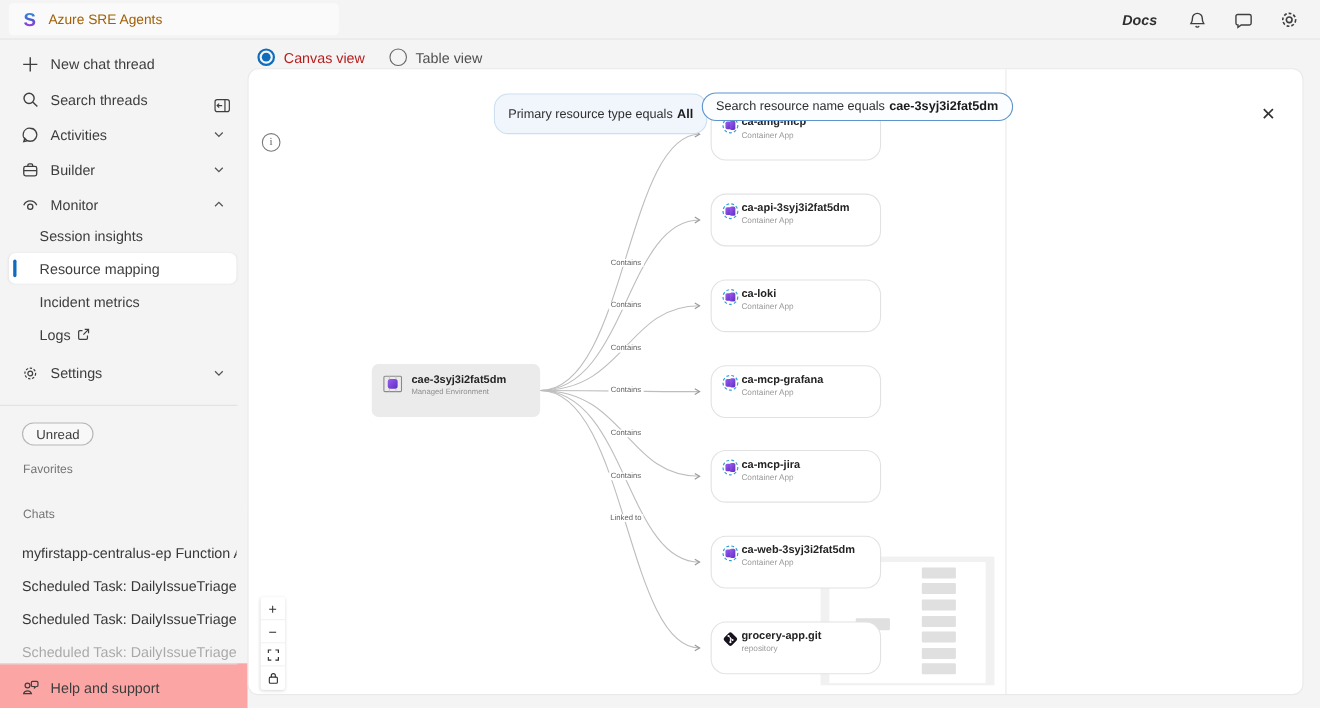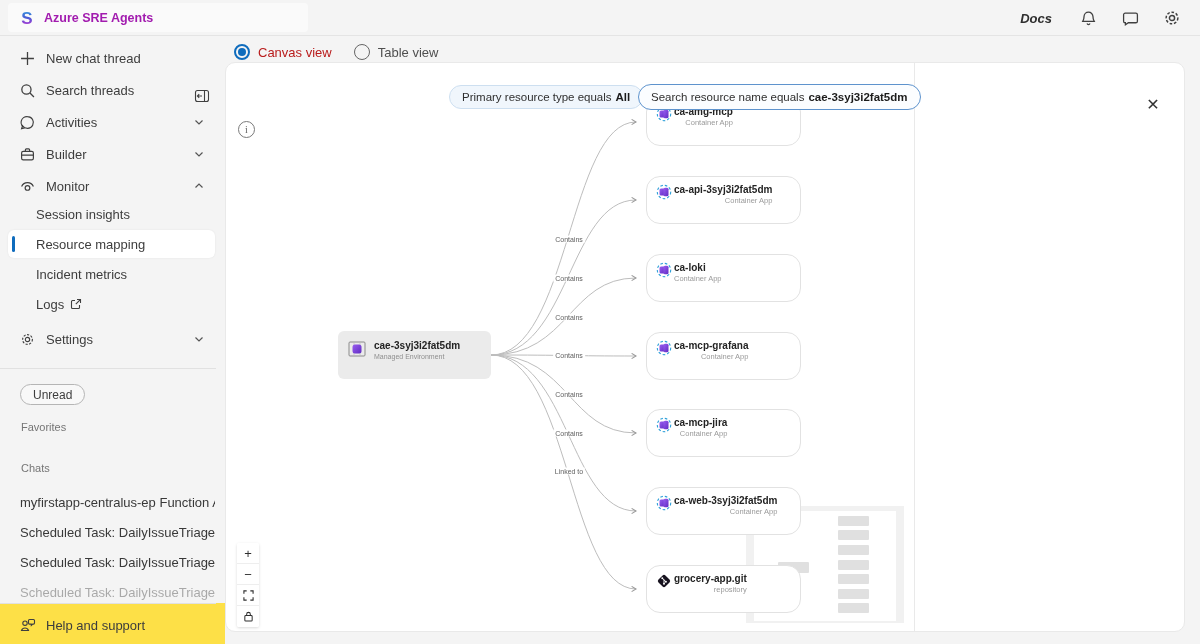--- a/index.html
+++ b/index.html
@@ -3,40 +3,40 @@
 <meta charset="utf-8">
 <style>
   * { margin:0; padding:0; box-sizing:border-box; }
   html,body { width:1200px; height:644px; overflow:hidden; }
   body { background:#f4f4f4; font-family:"Liberation Sans","DejaVu Sans",sans-serif; color:#424242; position:relative; }
   #app { position:absolute; inset:0; }
 
   
   .topbar { position:absolute; left:0; top:0; width:1200px; height:36px; border-bottom:1px solid #e4e4e4; }
   .brand { position:absolute; left:8px; top:3px; width:300px; height:29px; background:#fafafa; border-radius:4px; display:flex; align-items:center; padding-left:10px; gap:8px; cursor:pointer; }
-  .brand-title { font-size:12.5px; font-weight:bold; color:#a21caf; }
+  .brand-title { font-size:12.5px; font-weight:normal; color:#a16207; }
   .topbar-right { position:absolute; right:14px; top:0; height:36px; display:flex; align-items:center; gap:14px; }
   .docs { font-size:13px; font-weight:bold; color:#2f2f2f; padding:4px 8px; cursor:pointer;font-style:italic; }
   .icon-btn { width:28px; height:28px; display:flex; align-items:center; justify-content:center; cursor:pointer; border-radius:4px; }
   .icon-btn svg { stroke:#3f3f3f; }
 
   
   .sidebar { position:absolute; left:0; top:36px; width:225px; height:608px; }
   .side-row { position:absolute; left:8px; width:207px; height:30px; display:flex; align-items:center; gap:11px; padding-left:12px; font-size:13px; color:#3d3d3d; cursor:pointer; border-radius:6px; }
   .side-row .chev { margin-left:auto; margin-right:10px; }
   .collapse-btn { position:absolute; right:12px; top:49px; width:22px; height:22px; display:flex; align-items:center; justify-content:center; cursor:pointer; }
   .sub-row { position:absolute; left:8px; width:207px; height:28px; display:flex; align-items:center; padding-left:28px; font-size:13px; color:#3d3d3d; cursor:pointer; border-radius:6px; }
   .sub-row.selected { background:#ffffff; box-shadow:0 0 2px rgba(0,0,0,.08); }
   .sel-bar { position:absolute; left:4px; top:6px; width:3px; height:16px; background:#0f6cbd; border-radius:2px; }
   .divider { position:absolute; left:0; width:216px; border-top:1px solid #e1e1e1; }
   .unread-pill { position:absolute; left:20px; top:384px; height:21px; padding:0 12px; border:1px solid #b5b5b5; border-radius:11px; font-size:12px; color:#3d3d3d; display:flex; align-items:center; cursor:pointer; background:#f8f8f8; }
   .side-label { position:absolute; left:21px; font-size:11px; color:#757575; }
   .chat-row { position:absolute; left:8px; width:207px; height:28px; display:flex; align-items:center; padding-left:12px; font-size:13px; color:#383838; cursor:pointer; white-space:nowrap; overflow:hidden; border-radius:6px; }
   .chat-row.faded { opacity:.4; }
-  .helpbar { position:absolute; left:0; bottom:0; width:225px; height:41px; background:#fde047; }
+  .helpbar { position:absolute; left:0; bottom:0; width:225px; height:41px; background:#fca5a5; }
   .helpbar .divider { top:0; left:0; width:216px; }
   .help-row { position:absolute; left:8px; top:7px; width:200px; height:30px; display:flex; align-items:center; gap:10px; padding-left:12px; font-size:13px; color:#3d3d3d; cursor:pointer; }
 
   
   .view-toggle { position:absolute; left:234px; top:42px; height:20px; display:flex; align-items:center; gap:22px; }
   .radio-opt { display:flex; align-items:center; gap:8px; cursor:pointer; font-size:13px; color:#2d2d2d; }
   .radio { width:16px; height:16px; border-radius:50%; position:relative; }
   .radio.on { border:2px solid #0f6cbd; }
   .radio.on::after { content:""; position:absolute; left:2px; top:2px; width:8px; height:8px; border-radius:50%; background:#0f6cbd; }
   .radio.off { border:1px solid #666; }
@@ -45,28 +45,28 @@
   .card { position:absolute; left:225px; top:62px; width:960px; height:570px; background:#fff; border:1px solid #e9e9e9; border-radius:10px; overflow:hidden; }
   .canvas { position:absolute; left:0; top:0; width:688px; height:570px; }
   .rpanel { position:absolute; left:688px; top:0; width:272px; height:570px; border-left:1px solid #e9e9e9; }
   .close-x { position:absolute; right:20px; top:28px; width:26px; height:26px; display:flex; align-items:center; justify-content:center; font-size:16px; color:#333; cursor:pointer; }
 
   .edges { position:absolute; left:0; top:0; width:688px; height:570px; }
   .edge-label { position:absolute; transform:translate(-50%,-50%); font-size:7px; color:#5f5f5f; background:#fff; padding:0 2px; z-index:2; }
 
   .node { position:absolute; left:420px; width:155px; height:48px; background:#fff; border:1px solid #e2e2e2; border-radius:14px; display:flex; gap:2px; padding:7px 0 0 9px; cursor:pointer; z-index:1; }
   .node .nt { font-size:10px; font-weight:bold; color:#242424; line-height:12px; }
-  .node .ns { font-size:7.5px; color:#9a9a9a; line-height:9px;text-align:right; }
+  .node .ns { font-size:7.5px; color:#9a9a9a; line-height:9px; }
   .root-node { position:absolute; left:112px; top:268px; width:153px; height:48px; background:#ebebeb; border-radius:6px; display:flex; gap:8px; padding:9px 0 0 10px; cursor:pointer; z-index:1; }
   .root-node .nt { font-size:10px; font-weight:bold; color:#242424; line-height:12px; }
   .root-node .ns { font-size:7px; color:#8f8f8f; line-height:9px; }
 
   .pill { position:absolute; display:flex; align-items:center; gap:4px; font-size:11.5px; color:#2f2f2f; border-radius:13px; padding:0 12px; cursor:pointer; z-index:5; white-space:nowrap; }
   .pill b { color:#1b1b1b; }
-  .pill.type { left:223px; top:22px; height:24px; background:#f0f6fc; border:1px solid #cddff0; }
+  .pill.type { left:223px; top:22px; height:37px; background:#f0f6fc; border:1px solid #cddff0; }
   .pill.name { left:412px; top:21px; height:26px; background:#fbfdff; border:1px solid #5e93cd; }
 
   .info-btn { position:absolute; left:12px; top:58px; width:17px; height:17px; border:1px solid #7a7a7a; border-radius:50%; color:#5f5f5f; font-size:10px; display:flex; align-items:center; justify-content:center; cursor:pointer; font-family:"Liberation Serif",serif; }
 
   .controls { position:absolute; left:11px; top:480px; width:22px; box-shadow:0 1px 3px rgba(0,0,0,.15); border-radius:2px; overflow:hidden; }
   .ctrl-btn { width:22px; height:21px; background:#fff; border:none; border-bottom:1px solid #eee; display:flex; align-items:center; justify-content:center; font-size:13px; color:#2f2f2f; cursor:pointer; }
   .ctrl-btn:last-child { border-bottom:none; }
 
   .minimap { position:absolute; left:520px; top:443px; width:158px; height:117px; background:#f1f1f1; cursor:pointer; }
   .minimap .vp { position:absolute; left:8px; top:5px; width:142px; height:110px; background:#fff; }

